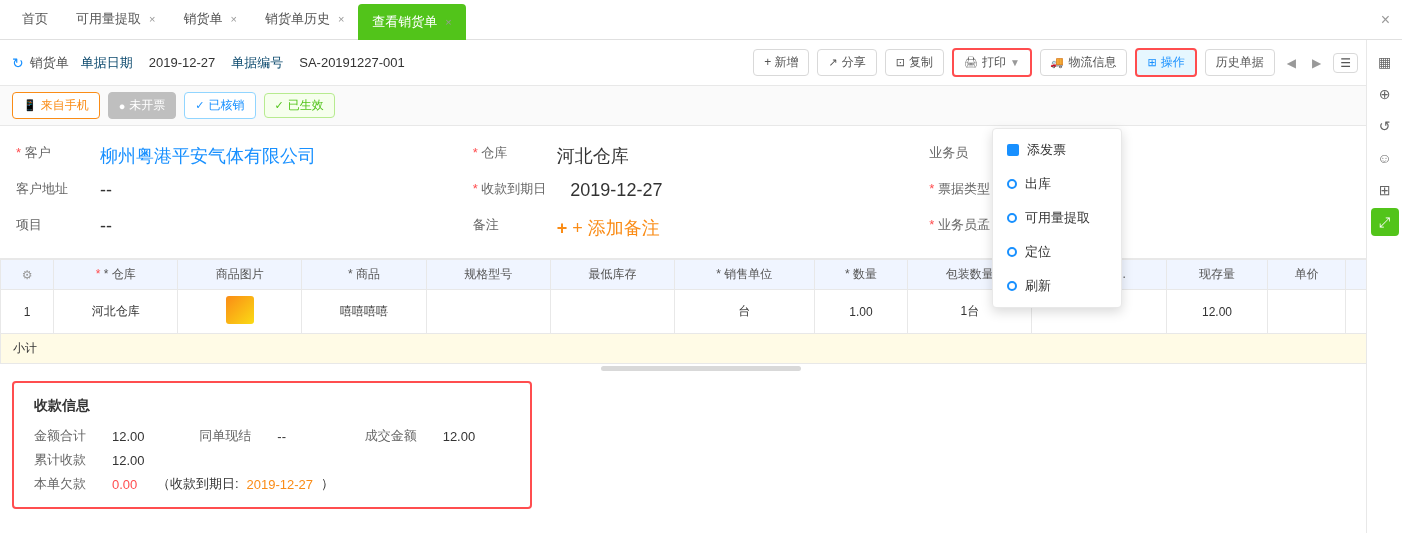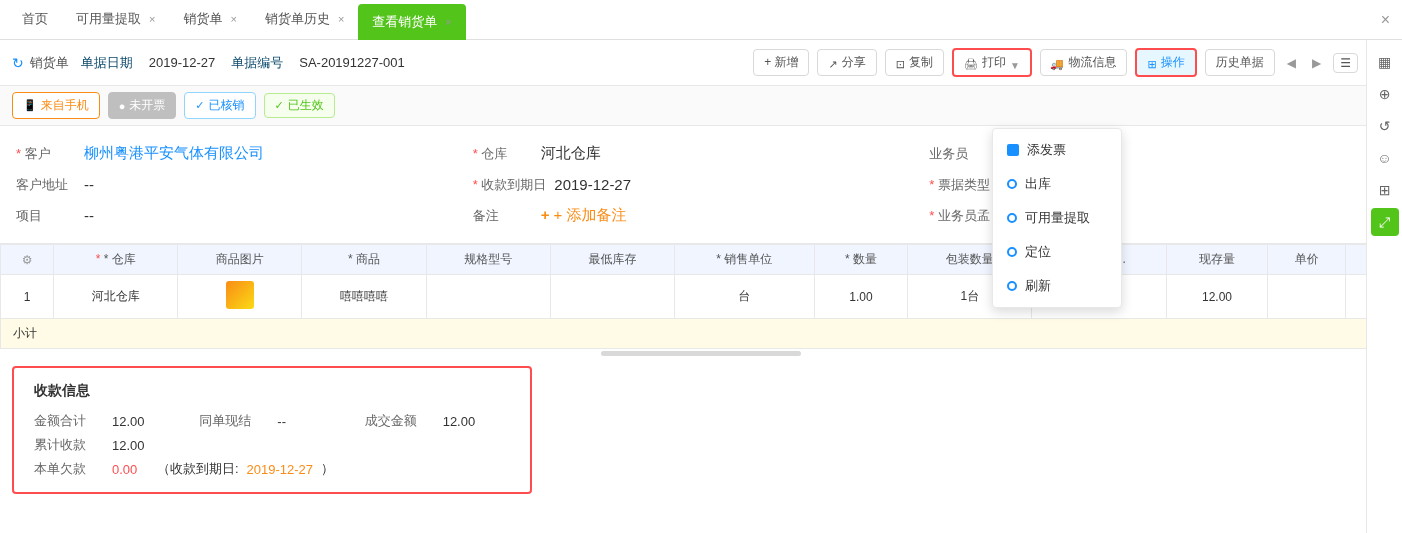--- a/index.html
+++ b/index.html
@@ -36,21 +36,21 @@
     }
     .doc-title { display: flex; align-items: center; gap: 6px; font-size: 13px; color: #555; }
     .doc-title-icon { color: #1890ff; font-size: 14px; }
     .doc-meta { display: flex; align-items: center; gap: 16px; font-size: 13px; color: #333; }
     .doc-meta-label { color: #0c4a6e; }
 
     .toolbar-right {
       margin-left: auto; display: flex; align-items: center; gap: 8px;
     }
     .toolbar-btn {
-      display: flex; align-items: flex-end; gap: 4px; padding: 4px 10px;
+      display: flex; align-items: center; gap: 4px; padding: 4px 10px;
       border: 1px solid #d9d9d9; border-radius: 4px; cursor: pointer;
       font-size: 12px; color: #555; background: #fff; white-space: nowrap;
     }
 
     
     .action-bar {
       display: flex; align-items: center; padding: 6px 12px; background: #fafafa;
       border-bottom: 1px solid #e8e8e8; gap: 8px;
     }
     .action-btn {
@@ -61,24 +61,24 @@
     .action-btn.orange-outline { border-color: #fa8c16; color: #fa8c16; }
     .action-btn.gray-filled { background: #bfbfbf; color: #fff; border-color: #bfbfbf; }
     .status-badge {
       display: flex; align-items: center; gap: 4px; padding: 3px 10px;
       border-radius: 4px; font-size: 12px;
     }
     .status-badge.green { background: #f6ffed; border: 1px solid #b7eb8f; color: #52c41a; }
 
     
     .form-section { padding: 12px 16px; display: grid; grid-template-columns: 1fr 1fr 1fr; gap: 0; border-bottom: 1px solid #e8e8e8; }
-    .form-row { display: flex; align-items: center; padding: 6px 0; gap: 8px; }
+    .form-row { display: flex; padding: 6px 0; gap: 24px; }
     .form-label { color: #666; min-width: 60px; font-size: 13px; }
     .form-label.required::before { content: '* '; color: #ff4d4f; }
-    .form-value { color: #333; font-size: 15px; }
+    .form-value { color: #333; font-size: 18px; }
     .form-link { color: #1890ff; cursor: pointer; }
 
     
     .table-section { overflow: auto; }
     .data-table { width: 100%; border-collapse: collapse; font-size: 12px; }
     .data-table th {
       background: #f0f5ff; padding: 6px 8px; border: 1px solid #e8e8e8;
       font-weight: 500; color: #555; white-space: nowrap; text-align: center;
     }
     .data-table td {

